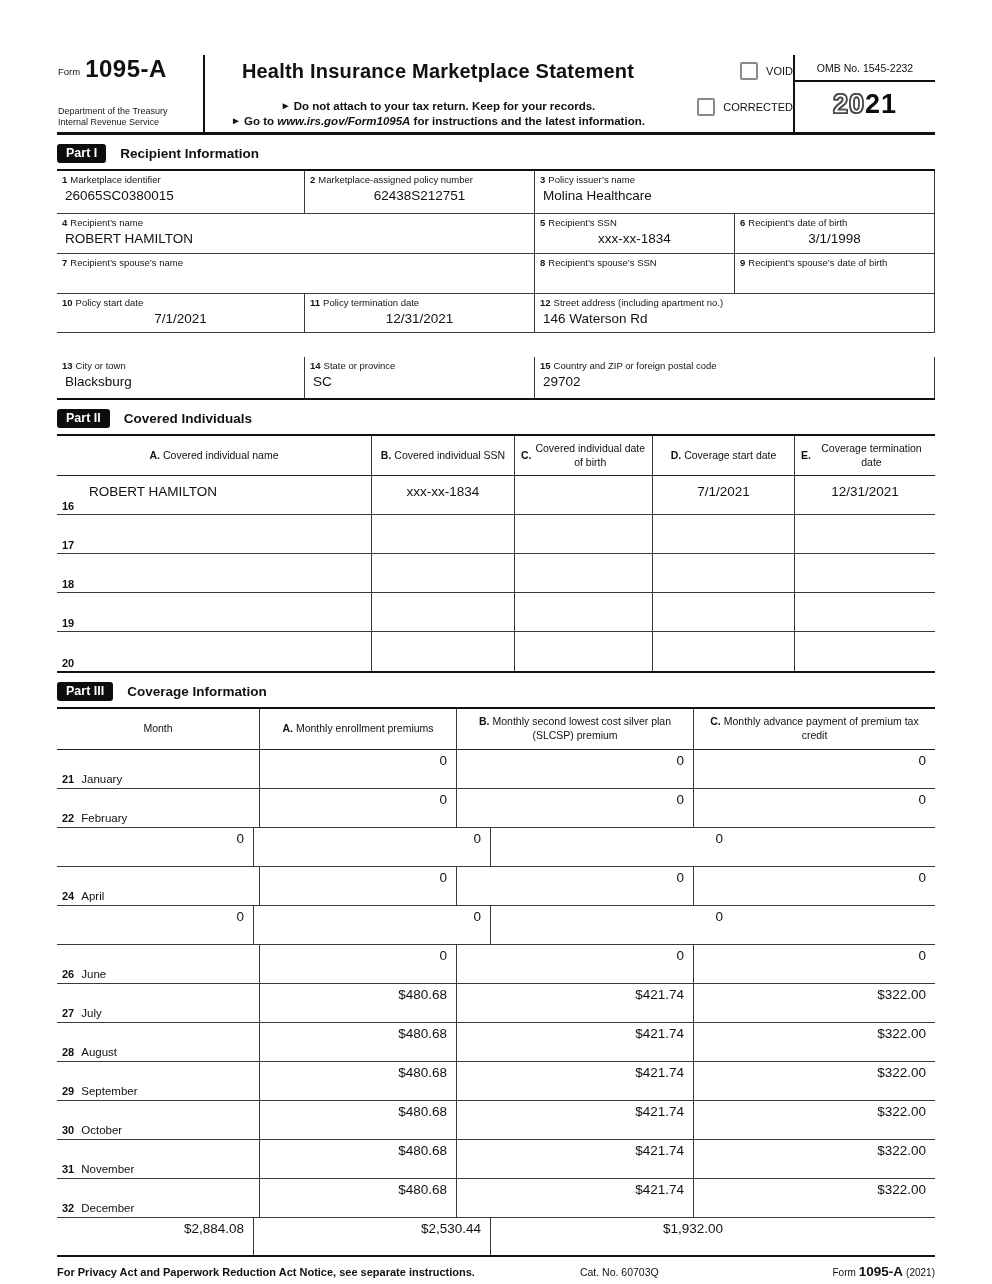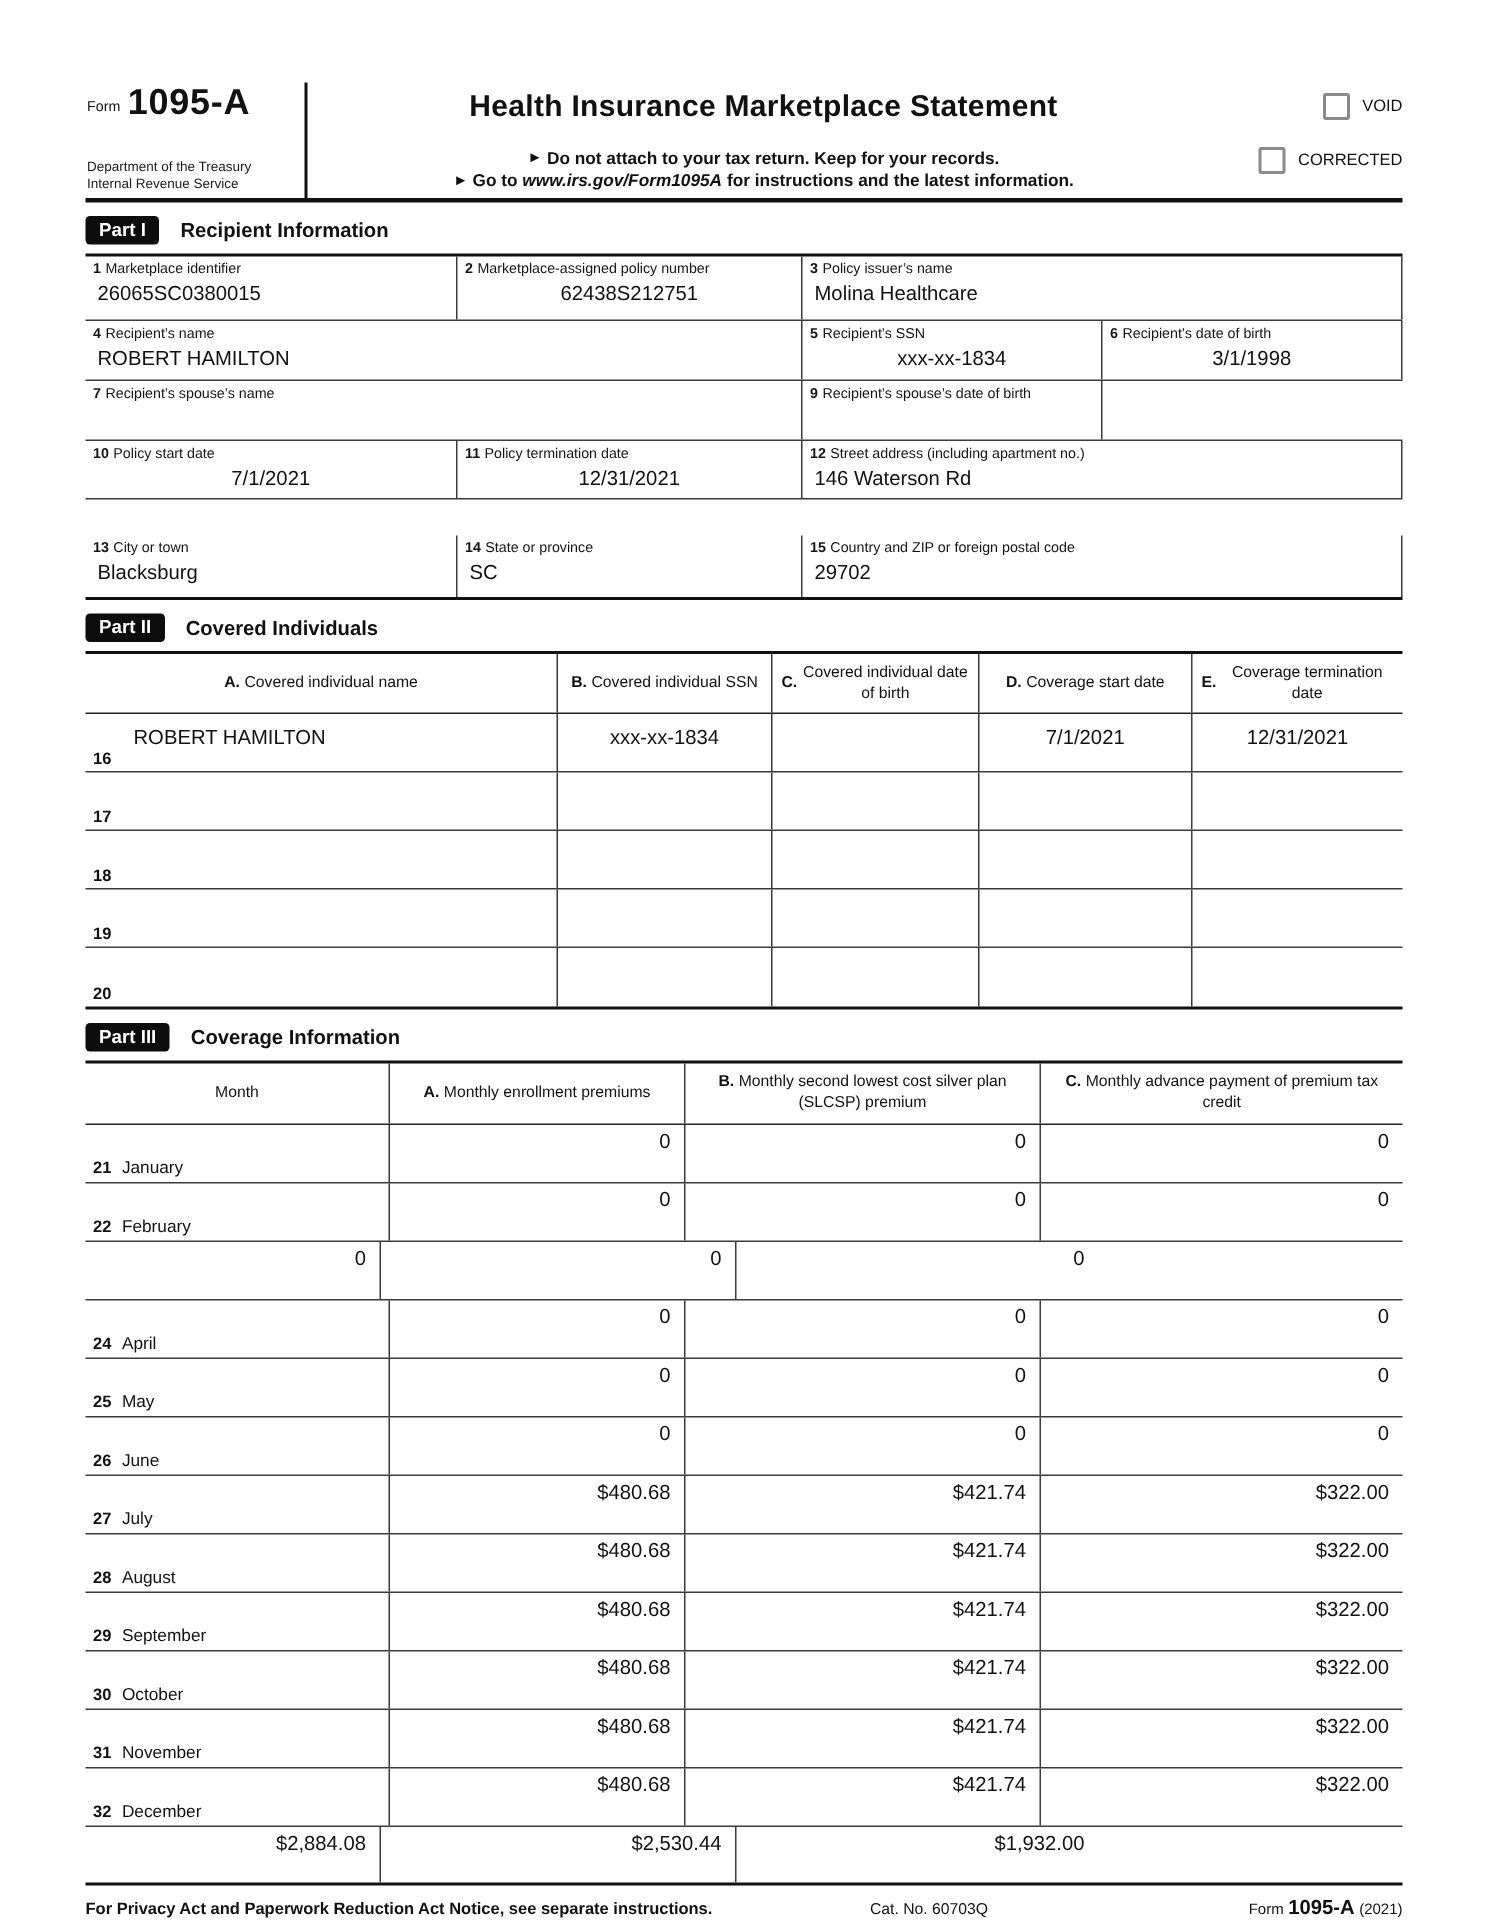--- a/index.html
+++ b/index.html
@@ -114,20 +114,26 @@
     <div class="hdr-void">
       <div class="cbrow">
         <span class="chk"></span>
         <span>VOID</span>
       </div>
       <div class="cbrow">
         <span class="chk"></span>
         <span>CORRECTED</span>
       </div>
     </div>
+    <div class="hdr-omb">
+      <div class="omb-no">OMB No. 1545-2232</div>
+      <div class="year">
+        <span class="year-outline">20</span><span class="year-solid">21</span>
+      </div>
+    </div>
   </div>
 
   <div class="part-head">
     <span class="part-badge">Part I</span>
     <span class="part-title">Recipient Information</span>
   </div>
 
   <div class="p1">
     <div class="p1-row h43">
       <div class="cell w1">
@@ -155,20 +161,24 @@
       <div class="cell w6">
         <div class="lab"><b>6</b><span>Recipient’s date of birth</span></div>
         <div class="val c">3/1/1998</div>
       </div>
     </div>
     <div class="p1-row h40">
       <div class="cell w4">
         <div class="lab"><b>7</b><span>Recipient’s spouse’s name</span></div>
         <div class="val"></div>
       </div>
+      <div class="cell w5">
+        <div class="lab"><b>8</b><span>Recipient’s spouse’s SSN</span></div>
+        <div class="val c"></div>
+      </div>
       <div class="cell w6">
         <div class="lab"><b>9</b><span>Recipient’s spouse’s date of birth</span></div>
         <div class="val c"></div>
       </div>
     </div>
     <div class="p1-row h39">
       <div class="cell w1">
         <div class="lab"><b>10</b><span>Policy start date</span></div>
         <div class="val c">7/1/2021</div>
       </div>
@@ -346,23 +356,20 @@
           <span class="amt">0</span>
         </div>
       <div class="p3c bw">
           <span class="amt">0</span>
         </div>
       <div class="p3c cw">
           <span class="amt">0</span>
         </div>
     </div>
     <div class="p3-row">
-      <div class="p3c mw">
-          <span class="mlabel"><b>25</b><span class="mname">May</span></span>
-        </div>
       <div class="p3c aw">
           <span class="amt">0</span>
         </div>
       <div class="p3c bw">
           <span class="amt">0</span>
         </div>
       <div class="p3c cw">
           <span class="amt">0</span>
         </div>
     </div>

